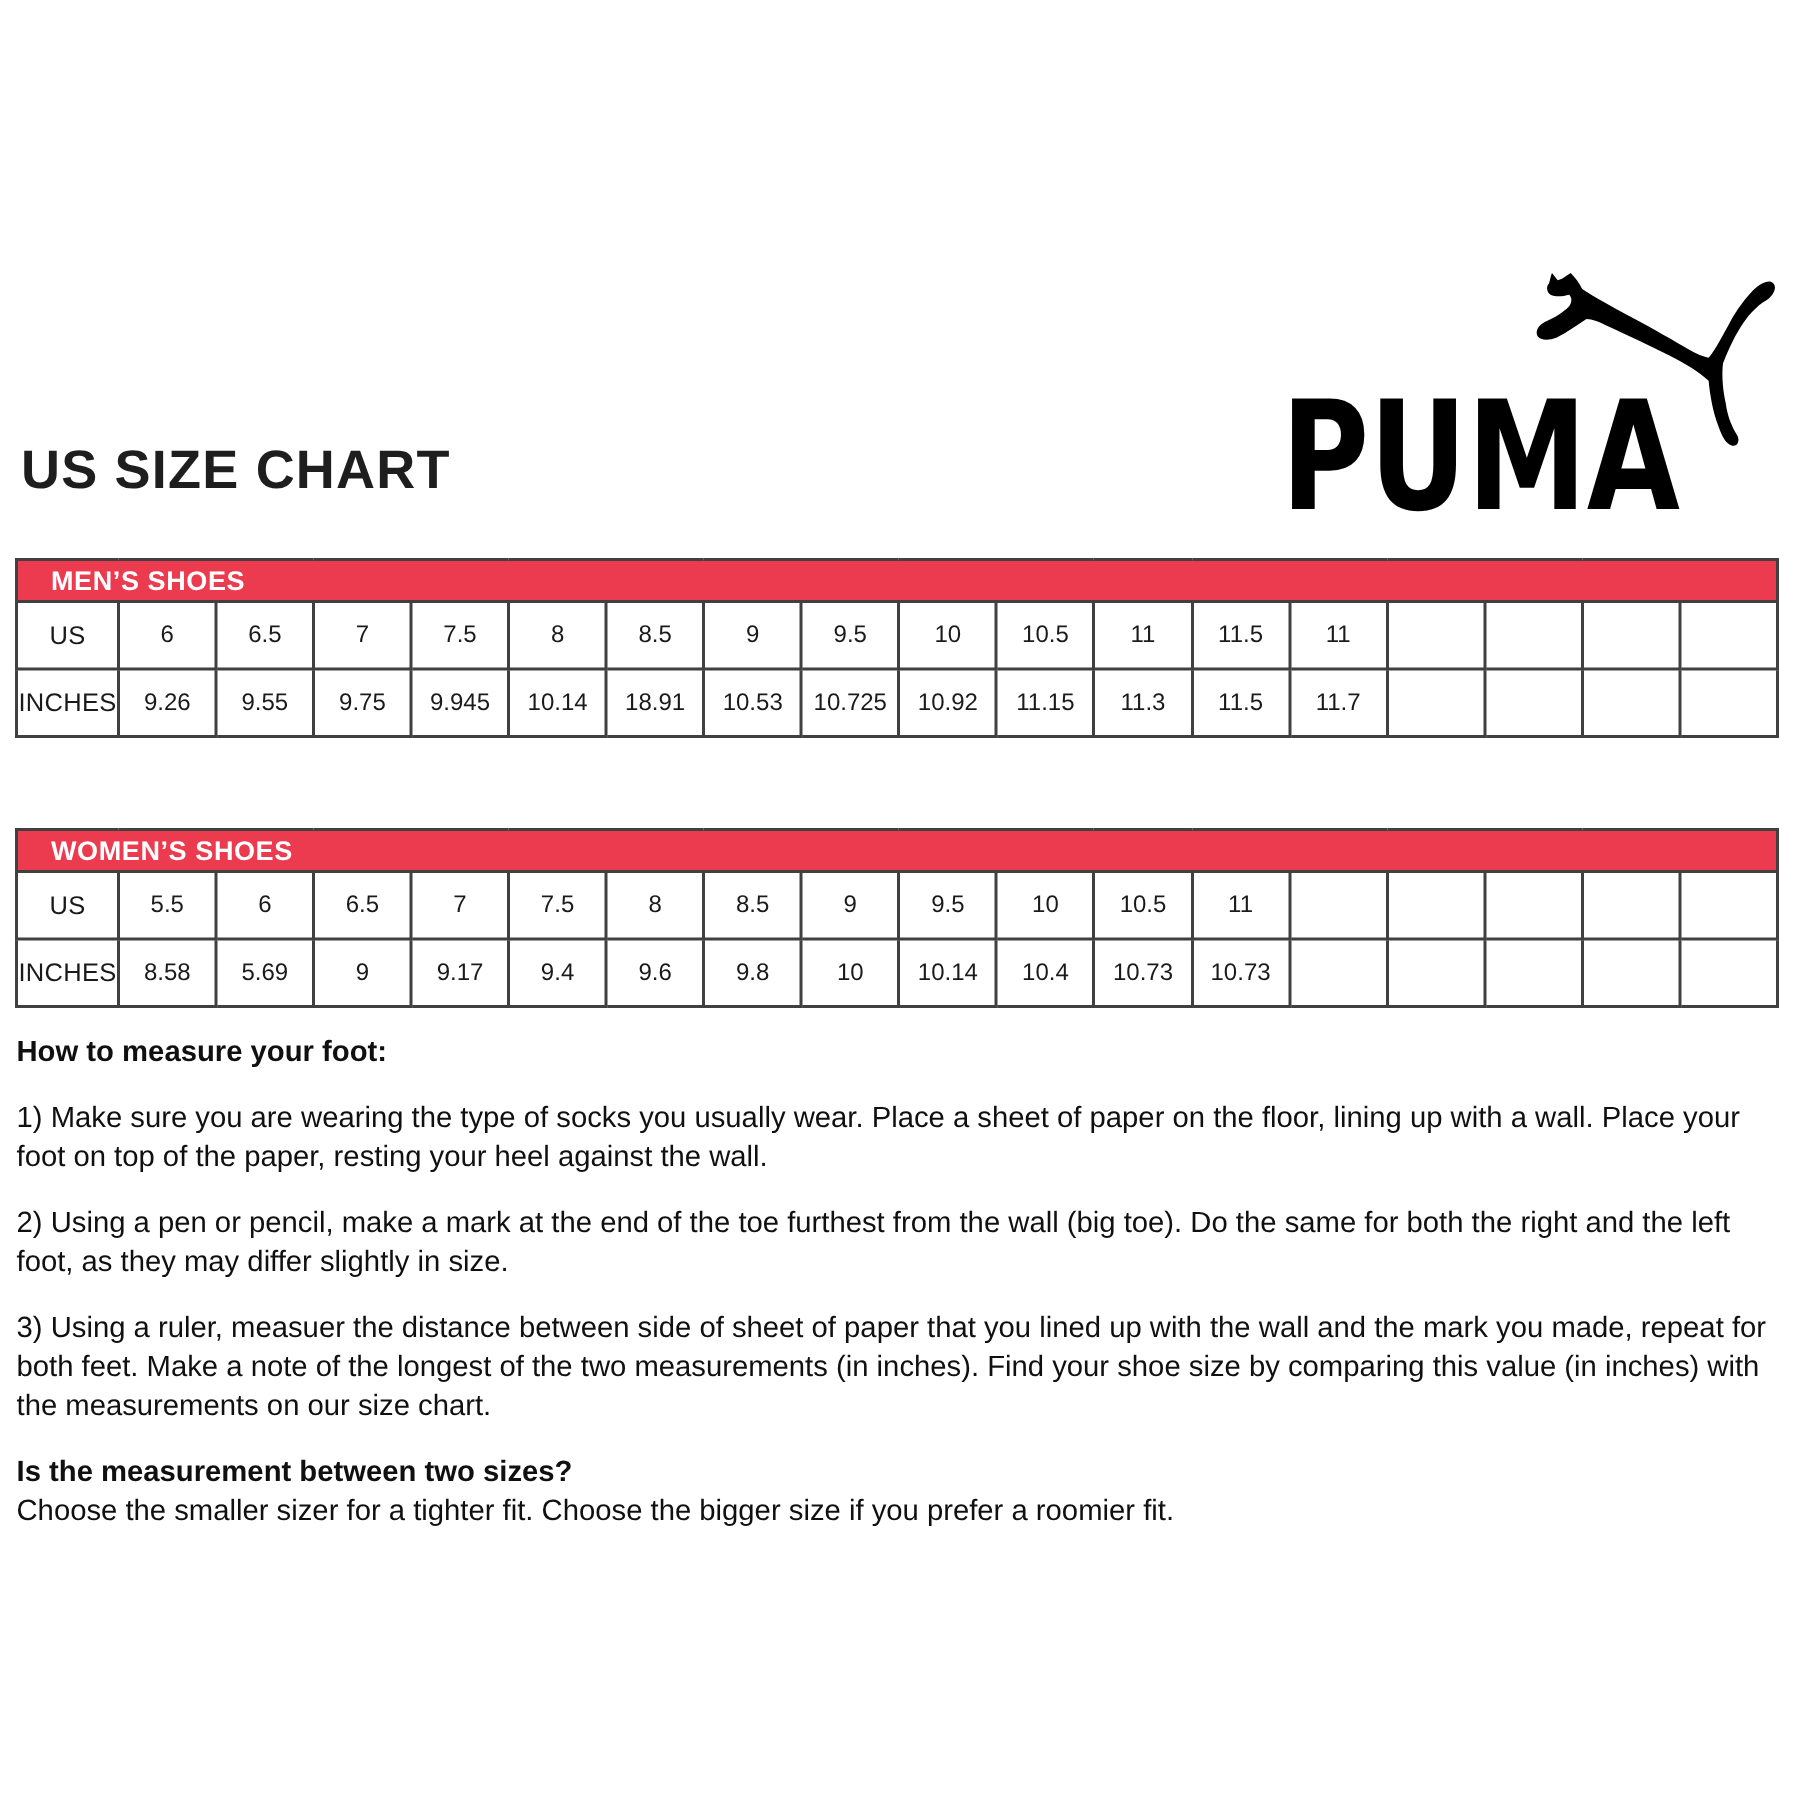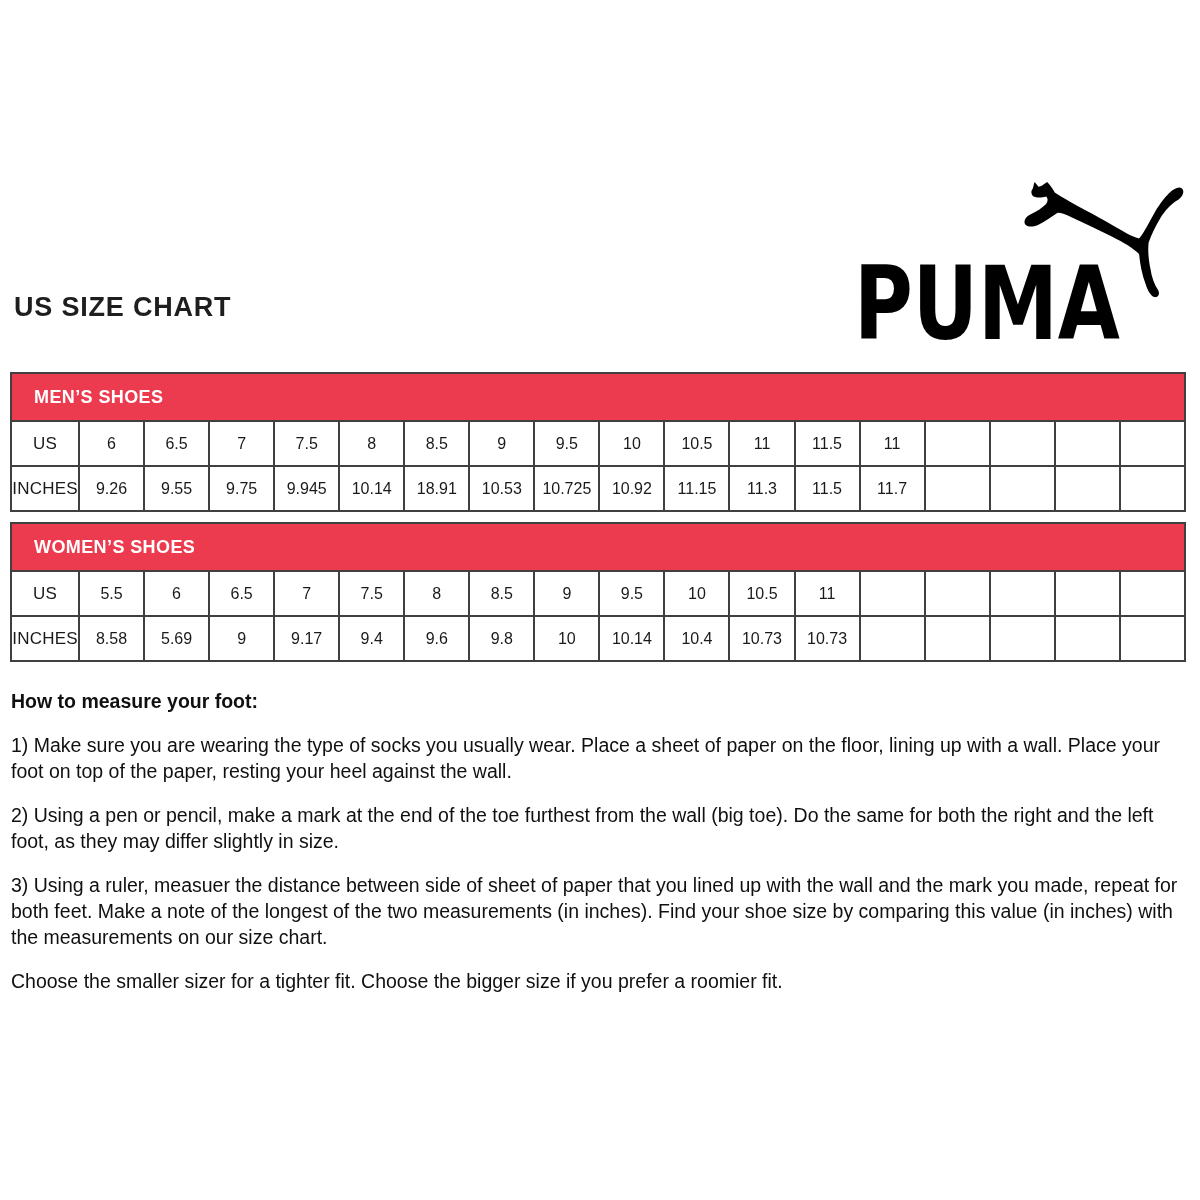--- a/index.html
+++ b/index.html
@@ -6,39 +6,39 @@
   html,body { background:#ffffff; }
   .page {
     position:relative; width:1200px; height:1200px;
     background:#fff; overflow:hidden;
     font-family:"Liberation Sans", sans-serif; color:#111;
   }
 
   
   .page-title {
     position:absolute; left:14px; top:292px;
-    font-size:27px; font-weight:bold; letter-spacing:0.8px; color:#1e1e1e;
+    font-size:36px; font-weight:bold; letter-spacing:0.8px; color:#1e1e1e;
   }
 
   
   .logo { position:absolute; top:157px; right:12px; width:332px; height:186px; }
   .logo .cat-svg { position:absolute; top:0; right:2px; }
   .logo .wordmark-svg { position:absolute; left:0; bottom:0; }
 
   
   .size-table {
     position:absolute; left:10px; width:1176px;
     border-collapse:collapse; table-layout:fixed;
   }
   .size-table.mens   { top:372px; }
-  .size-table.womens { top:522px;padding-left:44px; }
+  .size-table.womens { top:552px;padding-left:44px; }
   .size-table col.label-col { width:68px; }
   .size-table th.band {
     background:var(--accent,#EC3A4E); color:#ffffff;
-    height:48px; text-align:left; padding-left:22px;
+    height:28px; text-align:left; padding-left:22px;
     font-size:18px; font-weight:bold; letter-spacing:0.4px;
     border:2px solid var(--grid,#404040);
   }
   .size-table td {
     border:2px solid var(--grid,#404040);
     height:45px; text-align:center; vertical-align:middle;
     font-size:16px; color:#1a1a1a; background:#fff;
   }
   .size-table td.label-cell { font-size:17px; letter-spacing:0.2px; }
 
@@ -200,16 +200,17 @@
           <td></td>
         </tr>
       </tbody>
   </table>
 
   <div class="instructions">
     <h3>How to measure your foot:</h3>
     <p>1) Make sure you are wearing the type of socks you usually wear. Place a sheet of paper on the floor, lining up with a wall. Place your foot on top of the paper, resting your heel against the wall.</p>
     <p>2) Using a pen or pencil, make a mark at the end of the toe furthest from the wall (big toe). Do the same for both the right and the left foot, as they may differ slightly in size.</p>
     <p>3) Using a ruler, measuer the distance between side of sheet of paper that you lined up with the wall and the mark you made, repeat for both feet. Make a note of the longest of the two measurements (in inches). Find your shoe size by comparing this value (in inches) with the measurements on our size chart.</p>
+    <h3 class="tight">Is the measurement between two sizes?</h3>
     <p class="last">Choose the smaller sizer for a tighter fit. Choose the bigger size if you prefer a roomier fit.</p>
   </div>
 
 </div>
 
 </body></html>

